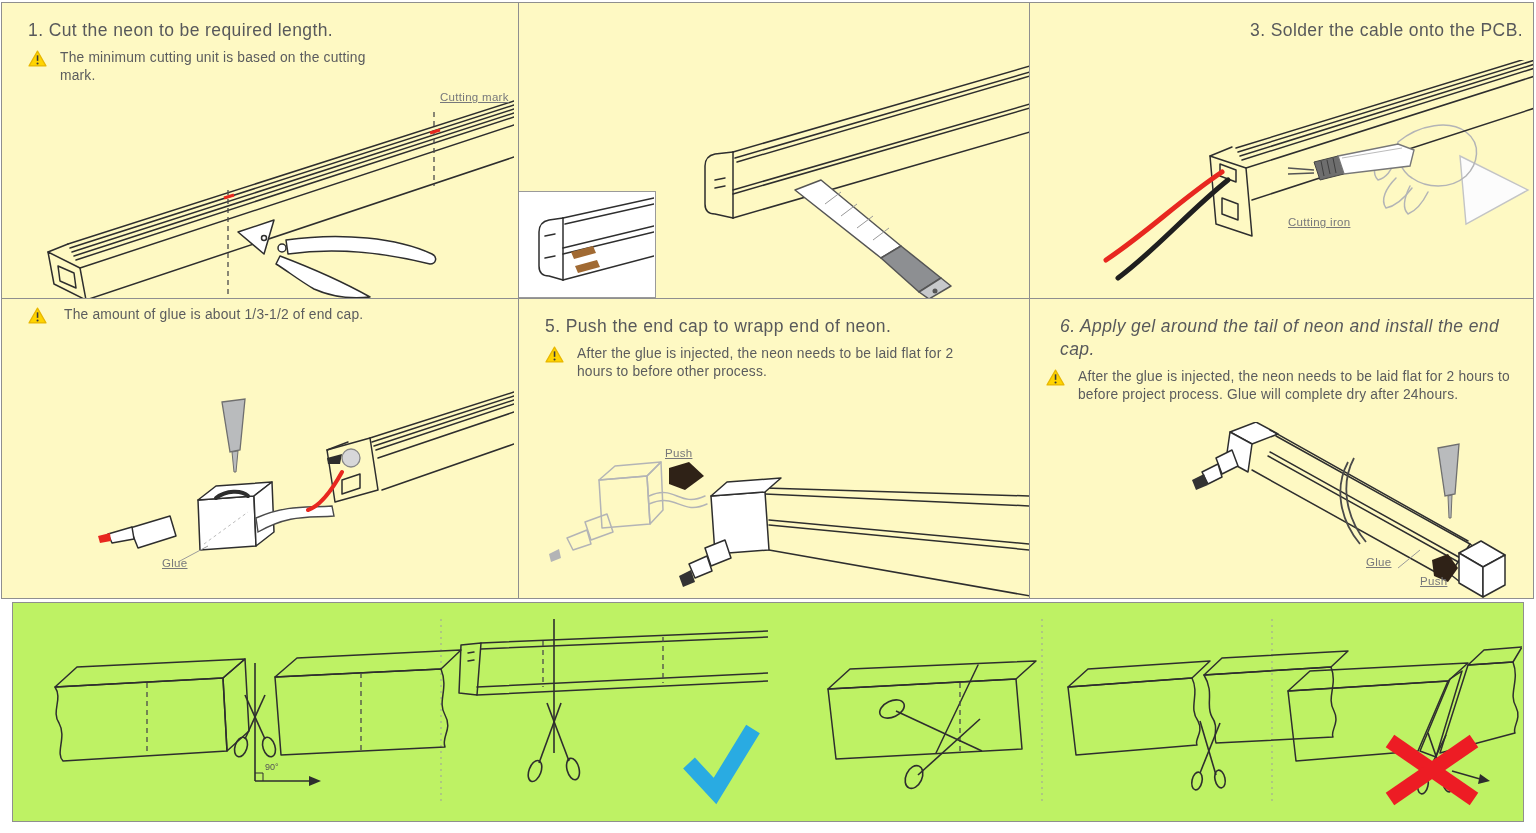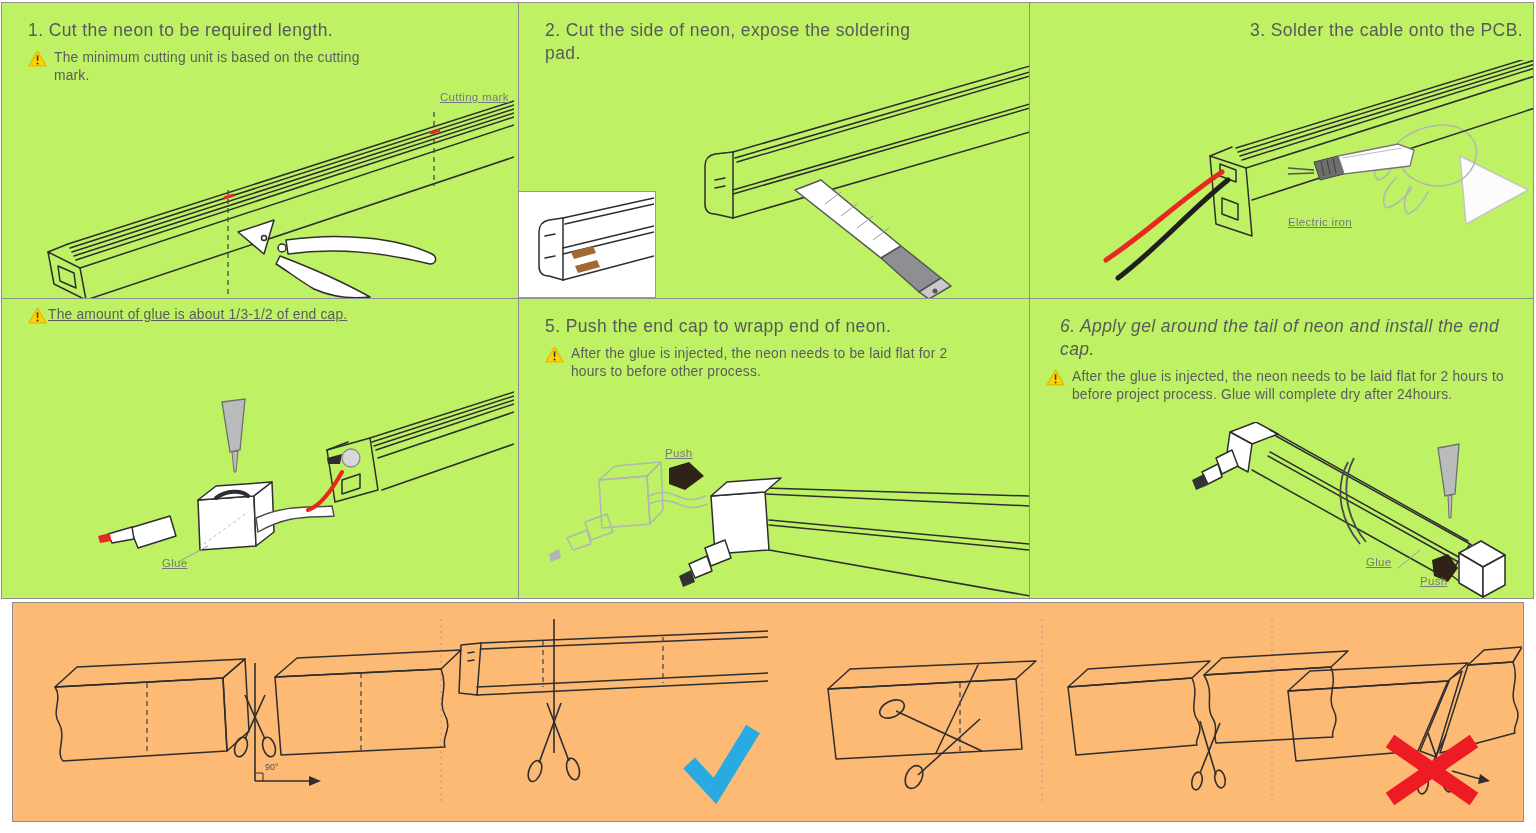--- a/index.html
+++ b/index.html
@@ -1,32 +1,32 @@
 <!DOCTYPE html>
 <html><head>
 <meta charset="utf-8">
 <style>
   html,body{margin:0;padding:0;background:#fff;}
   .page{position:relative;width:1536px;height:833px;background:#fff;overflow:hidden;
         font-family:"Liberation Sans", sans-serif;color:#58595b;}
   .grid-top{position:absolute;left:1px;top:2px;width:1533px;height:597px;
             display:grid;grid-template-columns:517px 511px 1fr;grid-template-rows:296px 1fr;
-            border:1px solid #8f8f8f;box-sizing:border-box;background:#bef264;}
+            border:1px solid #8f8f8f;box-sizing:border-box;background:#fef9c3;}
   .cell{position:relative;box-sizing:border-box;overflow:hidden;}
   .cell.br{border-right:1px solid #8f8f8f;}
   .cell.bb{border-bottom:1px solid #8f8f8f;}
   .title{position:relative;margin:16px 10px 0 26px;font-size:17.5px;line-height:1.3;
          letter-spacing:.4px;color:#58595b;}
-  .warn{position:relative;display:flex;align-items:flex-start;gap:7px;margin:7px 10px 0 26px;
+  .warn{position:relative;display:flex;align-items:flex-start;gap:13px;margin:7px 10px 0 26px;
         font-size:13.8px;line-height:1.35;color:#5b5c5e;letter-spacing:.2px;}
   .warn svg{flex:0 0 auto;margin-top:1px;}
   .illus{position:absolute;left:0;bottom:0;}
   .lbl{position:absolute;font-size:11.5px;color:#77787b;letter-spacing:.3px;white-space:nowrap;text-decoration:underline;}
   .bottom-box{position:absolute;top:602px;height:220px;border:1px solid #8f8f8f;
-              box-sizing:border-box;background:#fdba74;}
+              box-sizing:border-box;background:#bef264;}
   #bl{left:12px;width:757px;}
   #br{left:768px;width:756px;border-left:none;}
   .d{stroke:#2e2e2e;stroke-width:1.5;fill:none;stroke-linecap:round;stroke-linejoin:round;}
   .ghost{stroke:#b3b4b6;stroke-width:1.5;fill:none;stroke-linecap:round;stroke-linejoin:round;}
 </style>
 </head>
 <body>
 
 <div class="page">
 
@@ -62,21 +62,20 @@
         </g>
         <path d="M226,104 L226,208" stroke="#4a4a4a" stroke-width="1.3" stroke-dasharray="5,4" fill="none"></path>
         <path d="M432,26 L432,100" stroke="#4a4a4a" stroke-width="1.3" stroke-dasharray="5,4" fill="none"></path>
         <path d="M222,112 L232,109" stroke="#e8271f" stroke-width="3" fill="none"></path>
         <path d="M428,47 L438,44" stroke="#e8271f" stroke-width="3" fill="none"></path>
       </svg>
       <span class="lbl" style="left:438px;top:88px;">Cutting mark</span>
     </div>
 
     <div class="cell br bb">
-      <div class="title" style="max-width:400px;">2. Cut the side of neon, expose the soldering pad.</div>
       <svg class="illus" width="511" height="236" viewBox="0 0 511 236">
         <g class="d">
           <path d="M214,90 L196,92 Q186,94 186,104 L186,142 Q186,152 196,152 L214,156"></path>
           <path d="M214,90 L214,156"></path>
           <path d="M214,90 L511,4"></path>
             <path d="M216,96 L511,10"></path>
             <path d="M218,100 L511,14"></path>
           <path d="M214,128 L511,42"></path>
             <path d="M214,132 L511,46"></path>
           <path d="M214,156 L511,70"></path>
@@ -138,25 +137,25 @@
         <path d="M192,112 C150,140 118,172 76,200" stroke="#e8271f" stroke-width="5" fill="none" stroke-linecap="round"></path>
         <path d="M198,120 C158,152 128,188 88,218" stroke="#1f1f1f" stroke-width="5" fill="none" stroke-linecap="round"></path>
         <g>
           <path d="M258,108 L284,110 M258,114 L284,113" stroke="#555" stroke-width="1.5" fill="none"></path>
           <path d="M284,102 L308,96 L314,114 L290,120 Z" fill="#6e6e6e" stroke="#444"></path>
           <path d="M291,101 L294,116 M297,100 L300,114 M303,98 L306,113" stroke="#3f3f3f" stroke-width="1" fill="none"></path>
           <path d="M308,96 L368,84 L384,90 L380,106 L314,114 Z" fill="#fff" stroke="#777" stroke-width="1.4"></path>
           <path d="M312,98 L372,88" stroke="#bbb" stroke-width="1" fill="none"></path>
         </g>
       </svg>
-      <span class="lbl" style="left:258px;top:213px;">Electric iron</span>
+      <span class="lbl" style="left:258px;top:213px;">Cutting iron</span>
     </div>
 
     <div class="cell br">
-      <div class="warn" style="gap:1px;text-decoration:underline;">
+      <div class="warn" style="gap:17px;">
         <svg width="19" height="17" viewBox="0 0 18 16">
           <path d="M9 1 L17 15 H1 Z" fill="#ffd400" stroke="#e8b700" stroke-width="1.2" stroke-linejoin="round"></path>
           <rect x="8.3" y="5" width="1.5" height="5.2" fill="#3a3a3a"></rect>
           <circle cx="9.05" cy="12.7" r="1" fill="#3a3a3a"></circle>
         </svg>
         <span>The amount of glue is about 1/3-1/2 of end cap.</span>
       </div>
       <svg class="illus" width="512" height="232" viewBox="0 0 512 232">
         <g class="d">
           <path d="M368,72 L512,26"></path>

